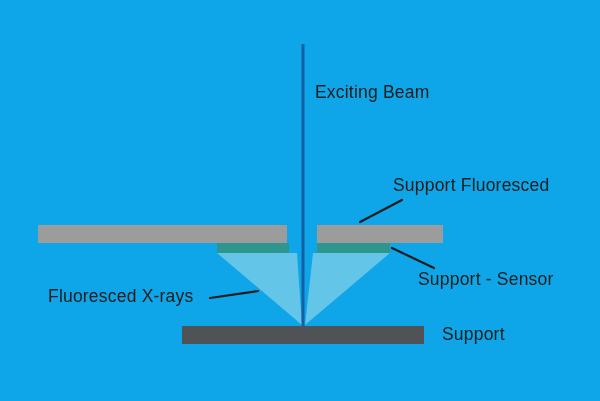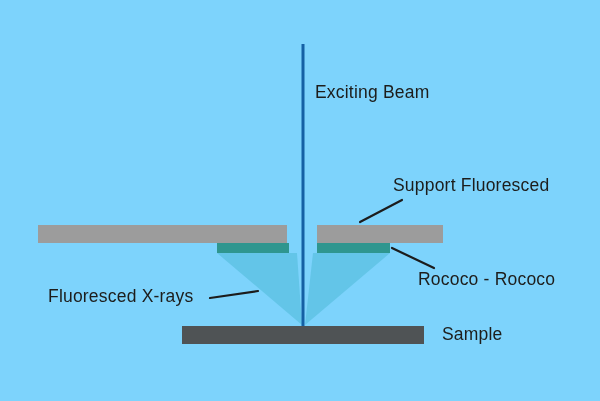--- a/index.html
+++ b/index.html
@@ -4,21 +4,21 @@
 <style>
   html, body {
     margin: 0;
     padding: 0;
     background: #ffffff;
   }
   .canvas {
     position: relative;
     width: 600px;
     height: 401px;
-    background: #7dd3fc;
+    background: #0ea5e9;
     overflow: hidden;
     font-family: "Liberation Sans", "DejaVu Sans", sans-serif;
   }
   .diagram-svg {
     position: absolute;
     left: 0;
     top: 0;
     width: 600px;
     height: 401px;
   }
@@ -63,19 +63,19 @@
 
     <line x1="402" y1="200" x2="360" y2="222" class="annotation-line"></line>
     <line x1="392" y1="248" x2="434" y2="268" class="annotation-line"></line>
     <line x1="210" y1="298" x2="258" y2="291" class="annotation-line"></line>
   </svg>
 
   <div class="label label-exciting-beam">Exciting Beam</div>
 
   <div class="label label-support">Support Fluoresced</div>
 
-  <div class="label label-rococo">Rococo - Rococo</div>
+  <div class="label label-rococo">Support - Sensor</div>
 
   <div class="label label-fluoresced">Fluoresced X-rays</div>
 
-  <div class="label label-sample">Sample</div>
+  <div class="label label-sample">Support</div>
 
 </div>
 
 </body></html>

